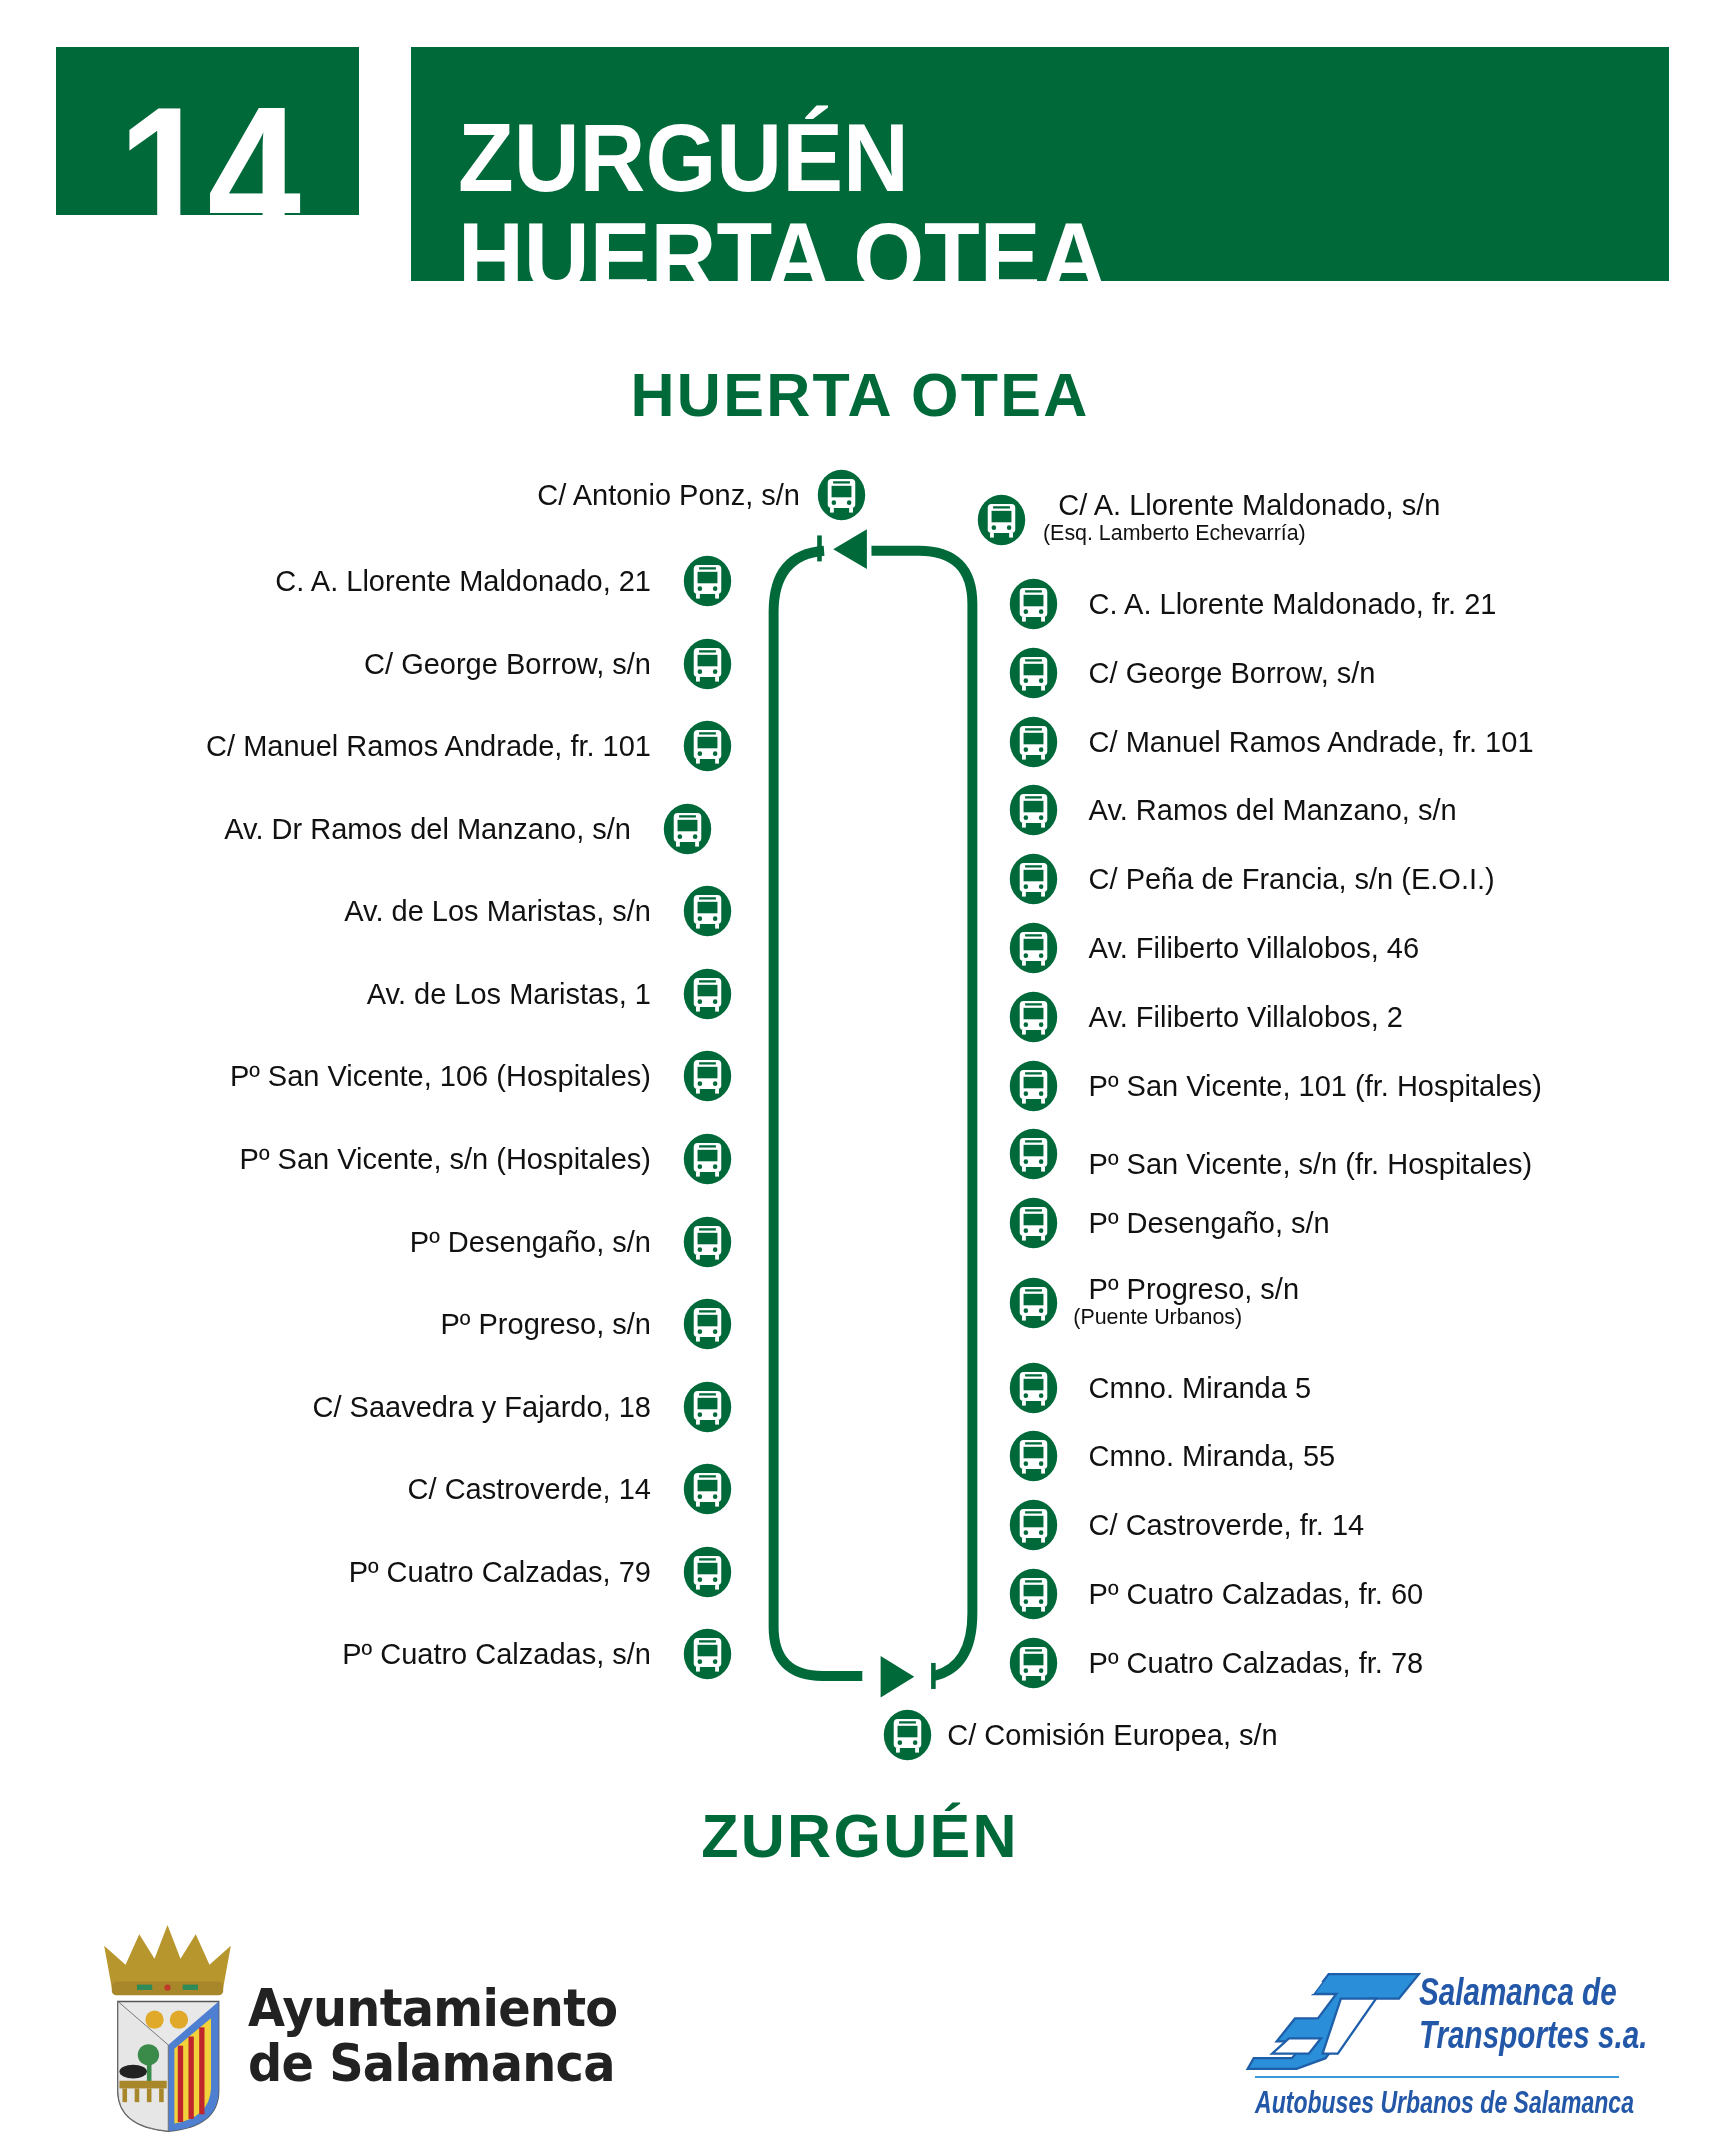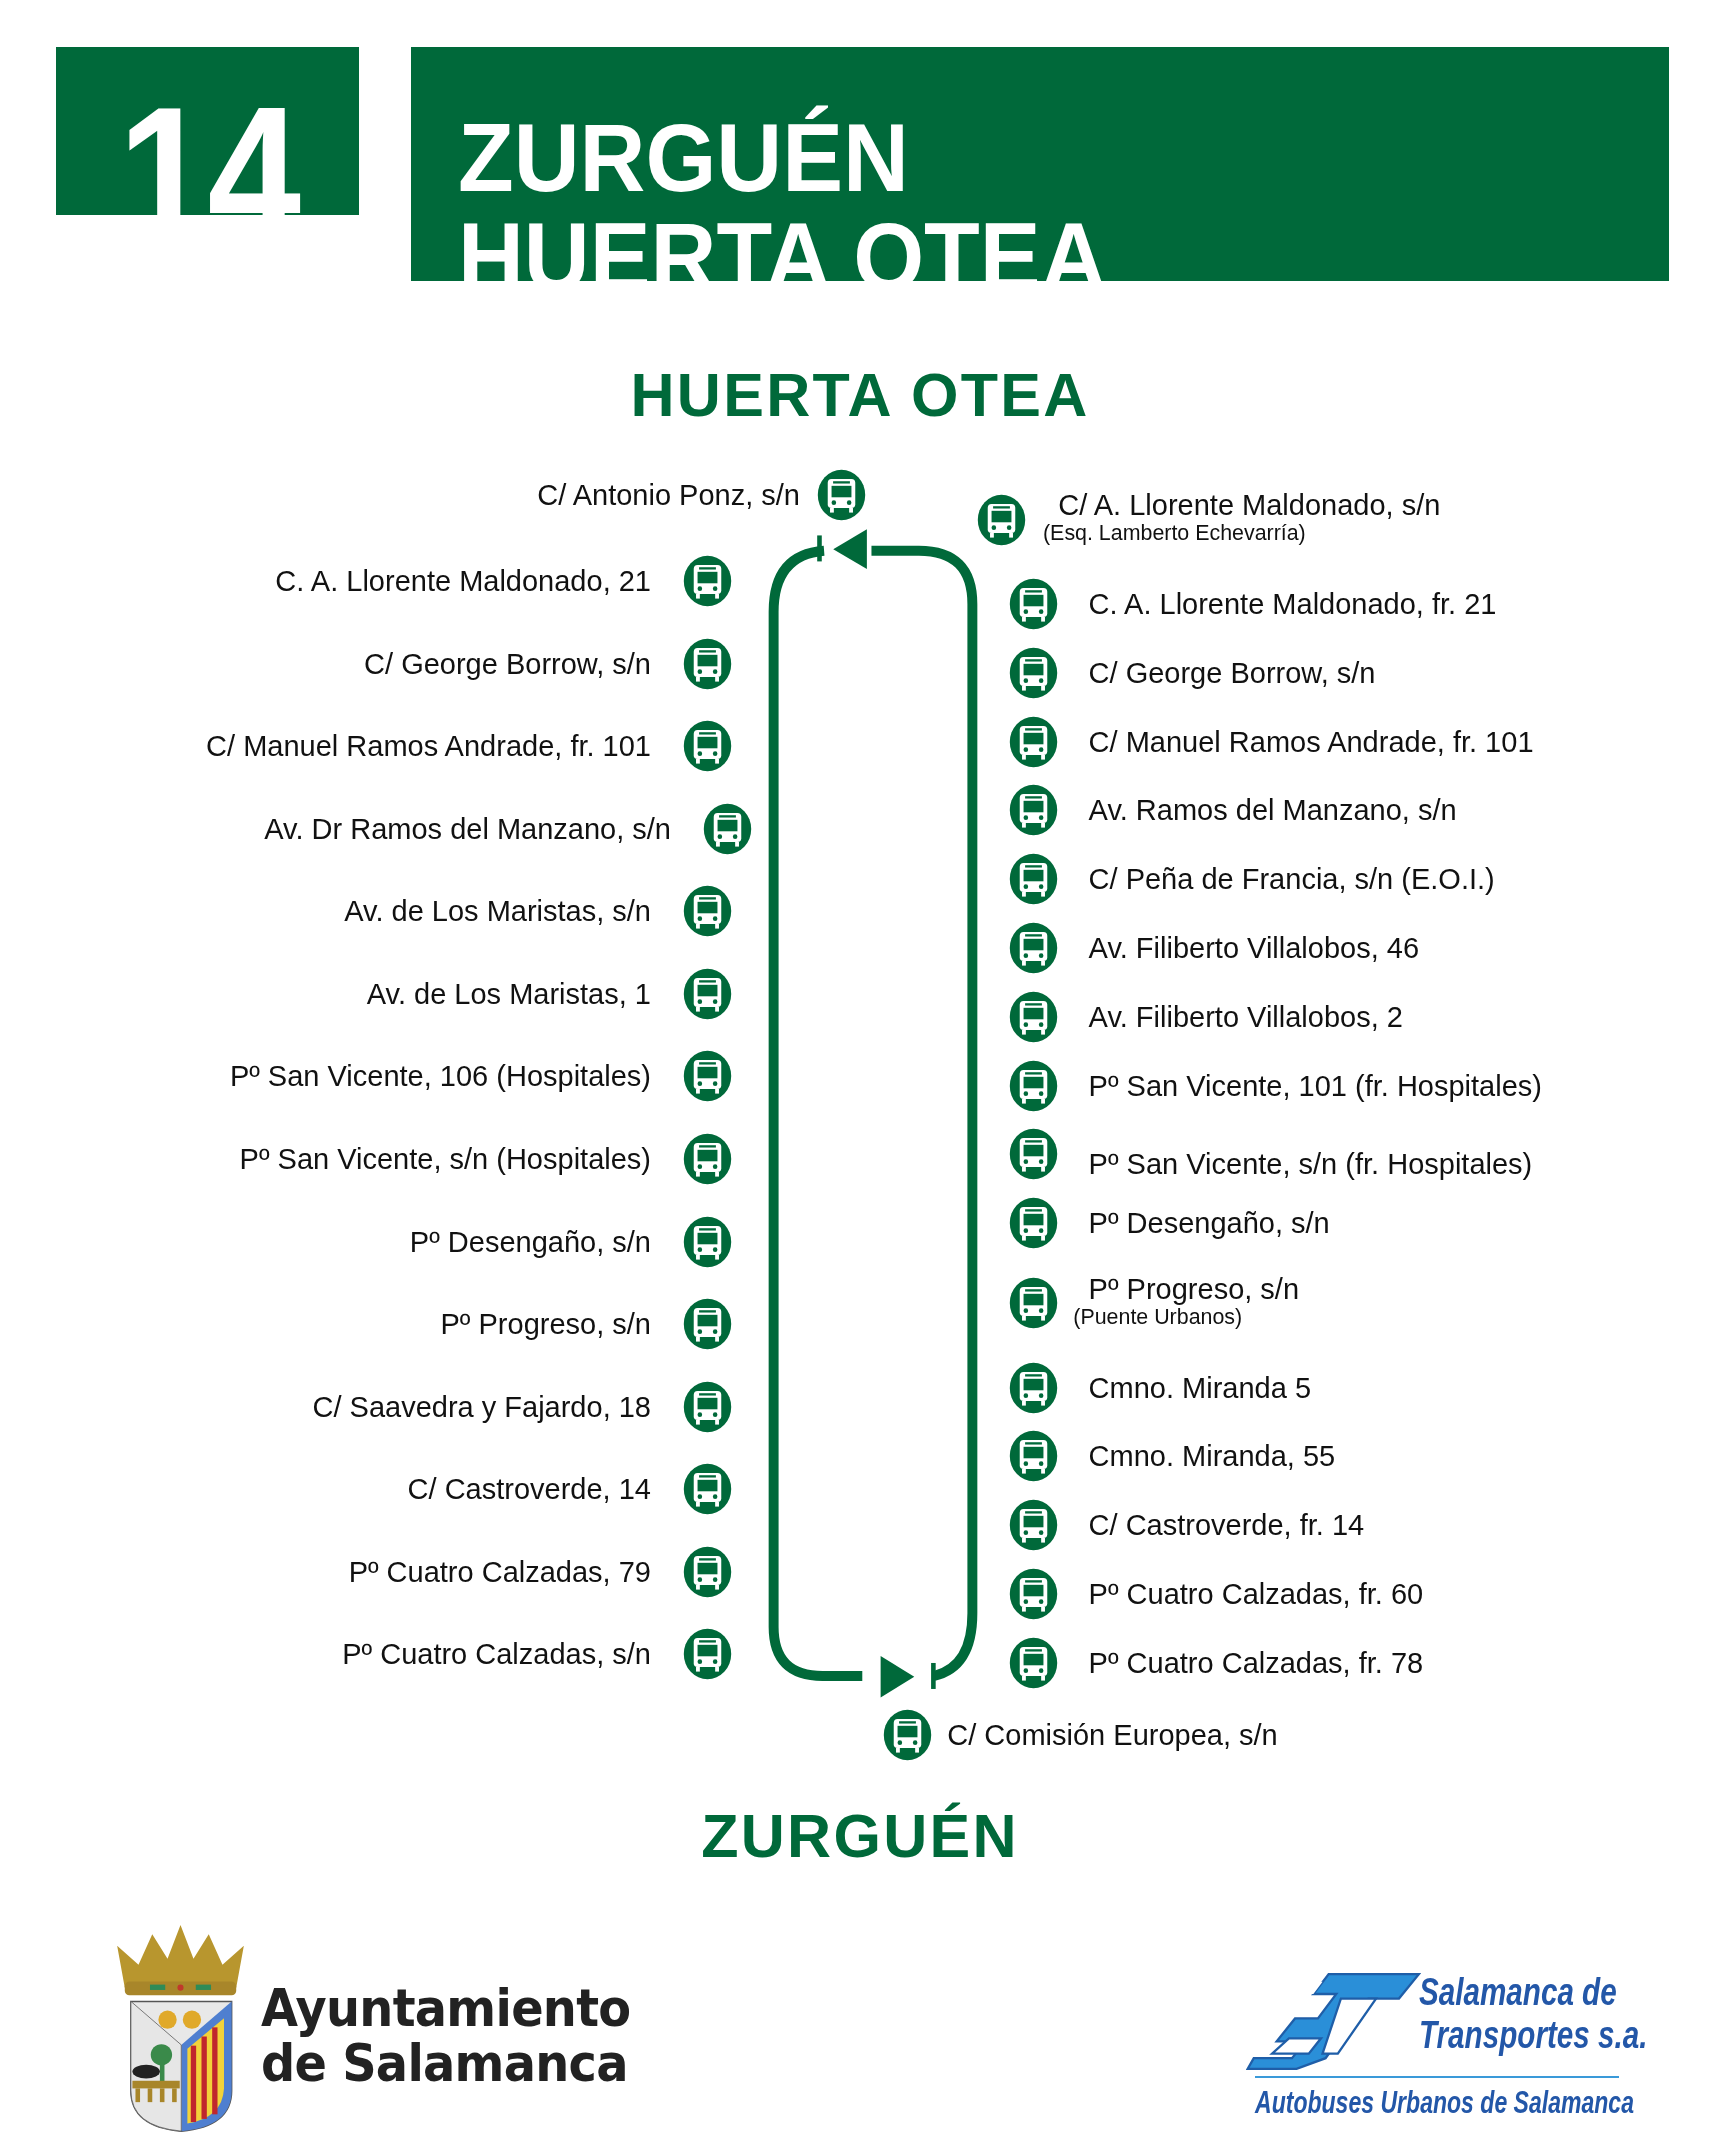--- a/index.html
+++ b/index.html
@@ -21,21 +21,21 @@
   #terminus-bottom { top: 1806px; }
   .stop { position: absolute; display: flex; align-items: center; white-space: nowrap; }
   .stop-left { flex-direction: row-reverse; }
   .icon { width: 49px; height: 52px; flex: 0 0 auto; }
   .lbl { font-size: 29px; line-height: 31px; transform-origin: left center; }
   .stop-left .lbl { margin-right: 32px; text-align: right; transform-origin: right center; }
   .stop-right .lbl { margin-left: 15.3px; }
   .sub { display: block; font-size: 21.4px; line-height: 24.5px; }
   .lbl-wrap { display: flex; flex-direction: column; }
   svg.loop { position: absolute; left: 0; top: 0; }
-  .logo-ayto { position: absolute; left: 108px; top: 1911px; width: 489px; height: 222px; }
+  .logo-ayto { position: absolute; left: 95px; top: 1911px; width: 489px; height: 222px; }
   .ayto-text { position: absolute; left: 153px; top: 70px; font-size: 52px; line-height: 55px;
     font-weight: bold; color: #222; font-family: "DejaVu Sans", sans-serif; letter-spacing: -0.8px; transform: scaleX(0.92); transform-origin: left center; }
   .logo-st { position: absolute; left: 1246px; top: 1957px; width: 382px; height: 168px; }
   .st-name { position: absolute; left: 173px; top: 13.8px; color: #2357a8; font-weight: bold; font-style: italic;
     font-size: 38px; line-height: 43px; transform: scaleX(0.78); transform-origin: left center; white-space: nowrap; }
   .st-sub { position: absolute; left: 9.2px; top: 128px; color: #2357a8; font-weight: bold; font-style: italic;
     font-size: 32px; line-height: 34px; transform: scaleX(0.72); transform-origin: left center; white-space: nowrap; }
   .st-rule { position: absolute; left: 9.2px; top: 119px; width: 364px; height: 2.3px; background: #3a9ad9; }
 </style>
 </head>
@@ -113,21 +113,21 @@
         <rect x="14" y="13" width="36" height="38" rx="5" fill="#fff"></rect>
         <rect x="19" y="22" width="26" height="15" fill="#00693a"></rect>
         <rect x="21" y="16" width="22" height="3" fill="#00693a"></rect>
         <circle cx="22" cy="44" r="3" fill="#00693a"></circle>
         <circle cx="42" cy="44" r="3" fill="#00693a"></circle>
         <rect x="17" y="51" width="5" height="6" fill="#fff"></rect>
         <rect x="42" y="51" width="5" height="6" fill="#fff"></rect>
       </svg>
 <span class="lbl">C/ Manuel Ramos Andrade, fr. 101</span>
     </div>
-    <div class="stop stop-left" style="right: 968px; top: 803px;">
+    <div class="stop stop-left" style="right: 1008px; top: 803px;">
   <svg class="icon" viewBox="0 0 64 68">
         <ellipse cx="32" cy="34" rx="31" ry="33" fill="#00693a"></ellipse>
         <rect x="14" y="13" width="36" height="38" rx="5" fill="#fff"></rect>
         <rect x="19" y="22" width="26" height="15" fill="#00693a"></rect>
         <rect x="21" y="16" width="22" height="3" fill="#00693a"></rect>
         <circle cx="22" cy="44" r="3" fill="#00693a"></circle>
         <circle cx="42" cy="44" r="3" fill="#00693a"></circle>
         <rect x="17" y="51" width="5" height="6" fill="#fff"></rect>
         <rect x="42" y="51" width="5" height="6" fill="#fff"></rect>
       </svg>

